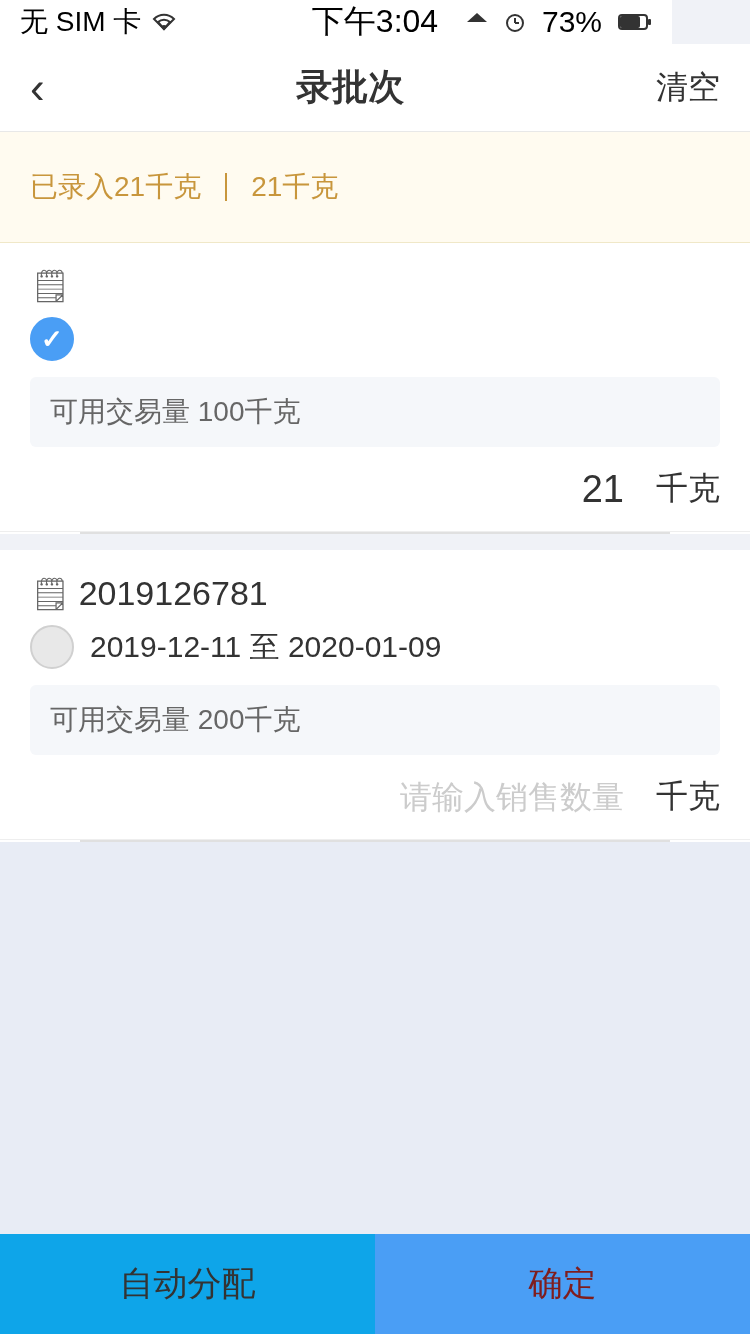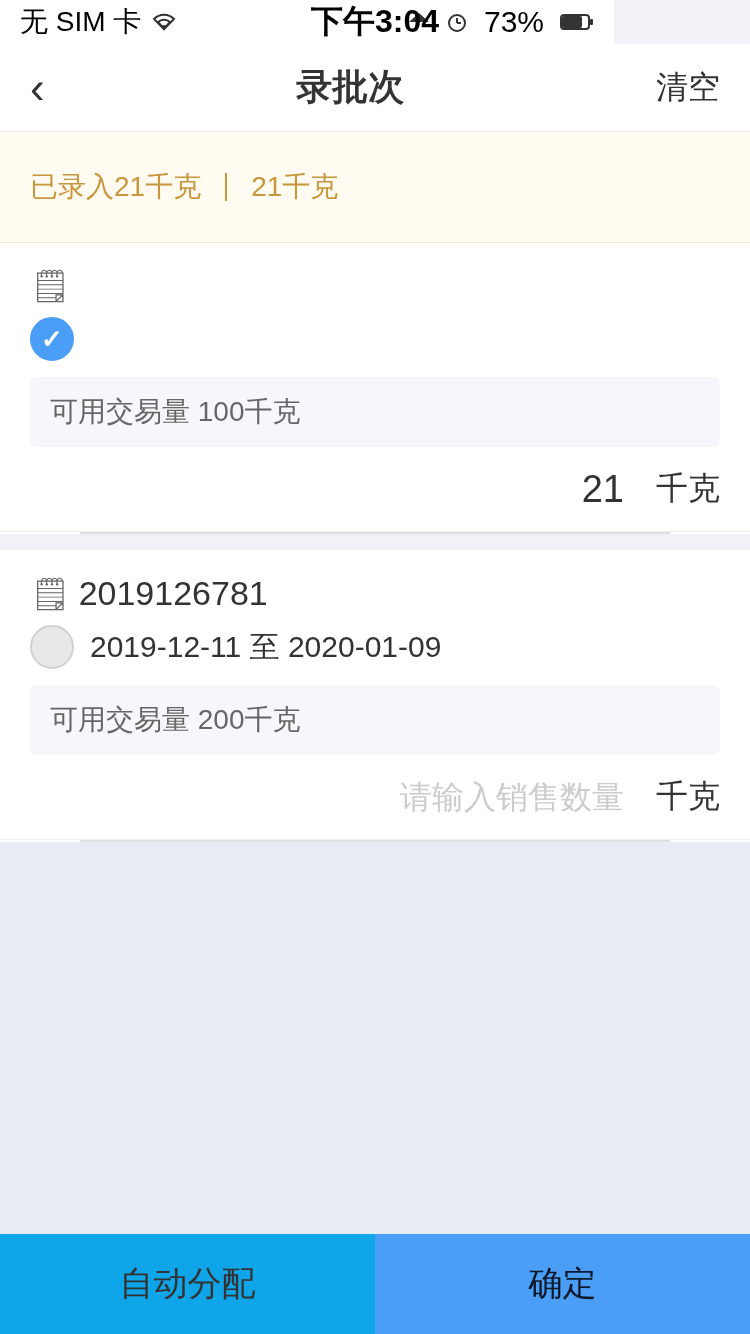--- a/index.html
+++ b/index.html
@@ -7,39 +7,39 @@
     body {
       width: 750px;
       min-height: 1334px;
       font-family: -apple-system, "PingFang SC", "Helvetica Neue", sans-serif;
       background: #f0f2f7;
       overflow-x: hidden;
     }
 
     
     .status-bar {
-      width: 614px;
+      width: 672px;
       height: 44px;
       background: #fff;
       display: flex;
       align-items: center;
       justify-content: space-between;
       padding: 0 20px;
       font-size: 28px;
     }
     .status-left {
       display: flex;
       align-items: center;
       gap: 8px;
       font-size: 28px;
       font-weight: 500;
     }
     .status-center {
       font-size: 32px;
-      font-weight: 700;
+      font-weight: 400;
       position: absolute;
       left: 50%;
       transform: translateX(-50%);
     }
     .status-right {
       display: flex;
       align-items: center;
       gap: 16px;
       font-size: 30px;
     }
@@ -234,21 +234,21 @@
       cursor: pointer;
       display: flex;
       align-items: center;
       justify-content: center;
     }
     .btn-confirm {
       flex: 1;
       background: #4a9ef5;
       border: none;
       font-size: 34px;
-      color: #0f172a;
+      color: #7f1d1d;
       cursor: pointer;
       display: flex;
       align-items: center;
       justify-content: center;
     }
 
     .page-content {
       padding-bottom: 100px;
     }
   </style>

